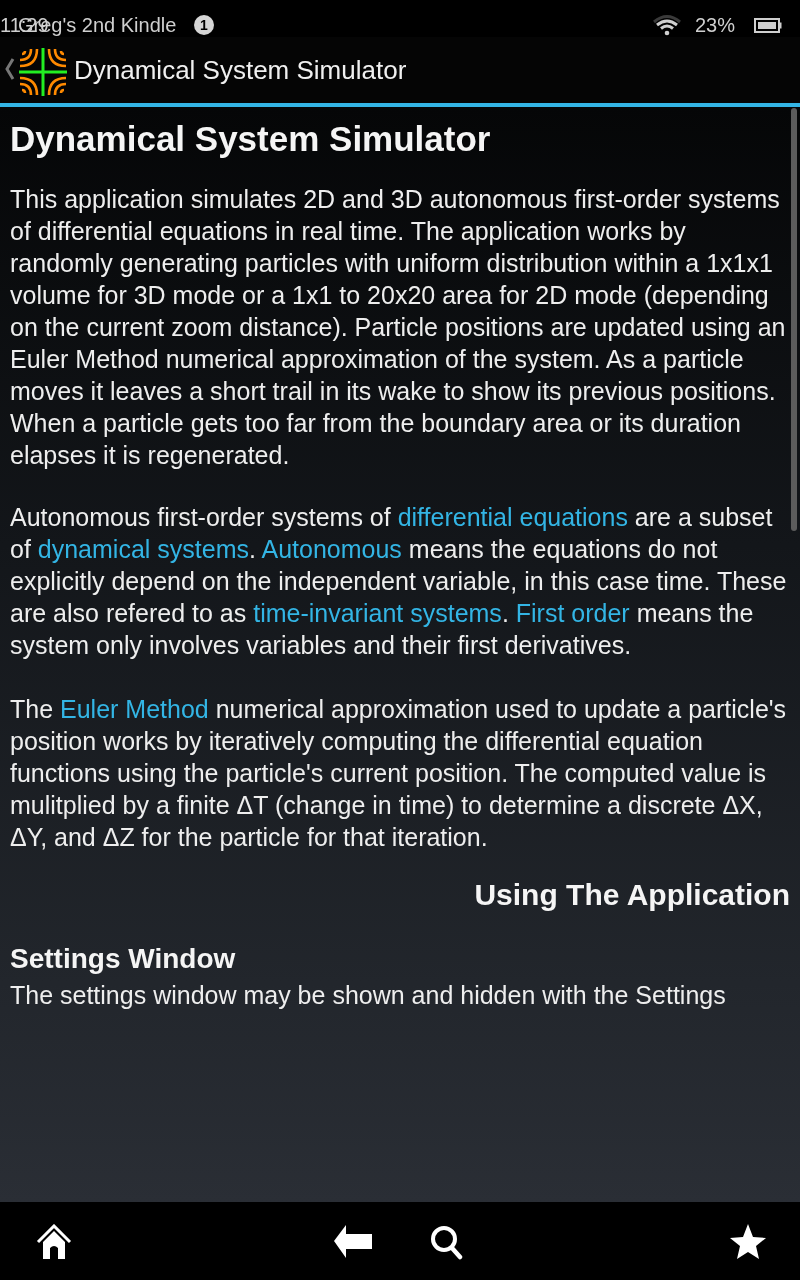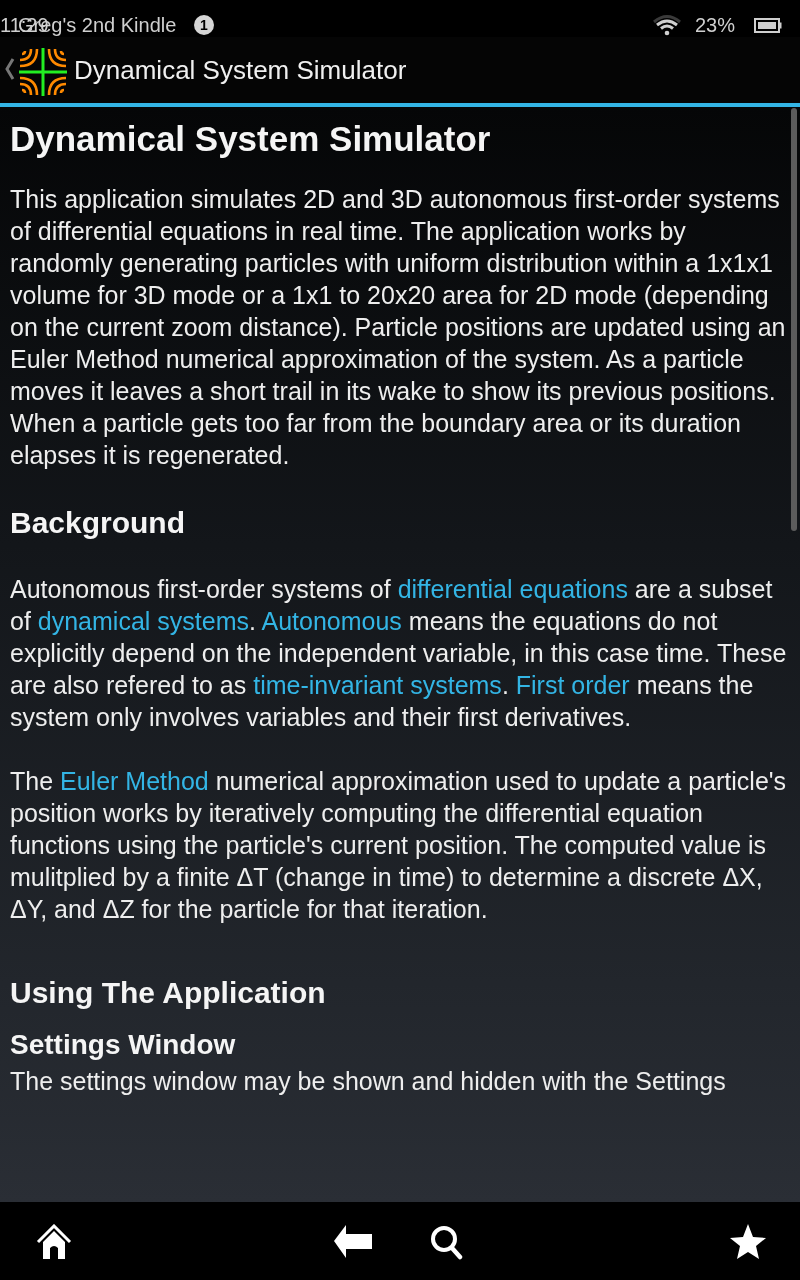--- a/index.html
+++ b/index.html
@@ -99,28 +99,27 @@
   </svg>
   <span class="title">Dynamical System Simulator</span>
   <div class="accent-line"></div>
 </div>
 
 <div class="content">
   <div class="content-inner">
     <h1 class="doc-title">Dynamical System Simulator</h1>
     <p class="para" style="margin-top:22px;">This application simulates 2D and 3D autonomous first-order systems of differential equations in real time. The application works by randomly generating particles with uniform distribution within a 1x1x1 volume for 3D mode or a 1x1 to 20x20 area for 2D mode (depending on the current zoom distance). Particle positions are updated using an Euler Method numerical approximation of the system. As a particle moves it leaves a short trail in its wake to show its previous positions. When a particle gets too far from the boundary area or its duration elapses it is regenerated.</p>
 
-    <h2 class="section" style="margin-top:32px;">Background</h2>
 
     <p class="para" style="margin-top:30px;"><span>Autonomous first-order systems of </span><a class="link">differential equations</a><span> are a subset of </span><a class="link">dynamical systems</a><span>. </span><a class="link">Autonomous</a><span> means the equations do not explicitly depend on the independent variable, in this case time. These are also refered to as </span><a class="link">time-invariant systems</a><span>. </span><a class="link">First order</a><span> means the system only involves variables and their first derivatives.</span></p>
 
     <p class="para" style="margin-top:32px;"><span>The </span><a class="link">Euler Method</a><span> numerical approximation used to update a particle's position works by iteratively computing the differential equation functions using the particle's current position. The computed value is mulitplied by a finite ΔT (change in time) to determine a discrete ΔX, ΔY, and ΔZ for the particle for that iteration.</span></p>
 
-    <h2 class="section" style="margin-top:48px;">Using The Application</h2>
-    <h2 class="section" style="margin-top:12px; font-size:28px;">Settings Window</h2>
+    <h2 class="section" style="margin-top:22px;text-align:right;">Using The Application</h2>
+    <h2 class="section" style="margin-top:24px; font-size:28px;">Settings Window</h2>
     <p class="para" style="">The settings window may be shown and hidden with the Settings</p>
   </div>
 </div>
 <div class="scrollbar"></div>
 
 <div class="nav-bar">
   <div class="nav-btn" style="left:32px;">
     <svg width="40" height="36" viewBox="0 0 40 36">
       <path d="M4 18 L20 2 L36 18" stroke="#fff" stroke-width="3" fill="none"></path>
       <path d="M9 18 L20 7 L31 18 L31 35 L24 35 L24 24 Q20 20 16 24 L16 35 L9 35 Z" fill="#fff"></path>

